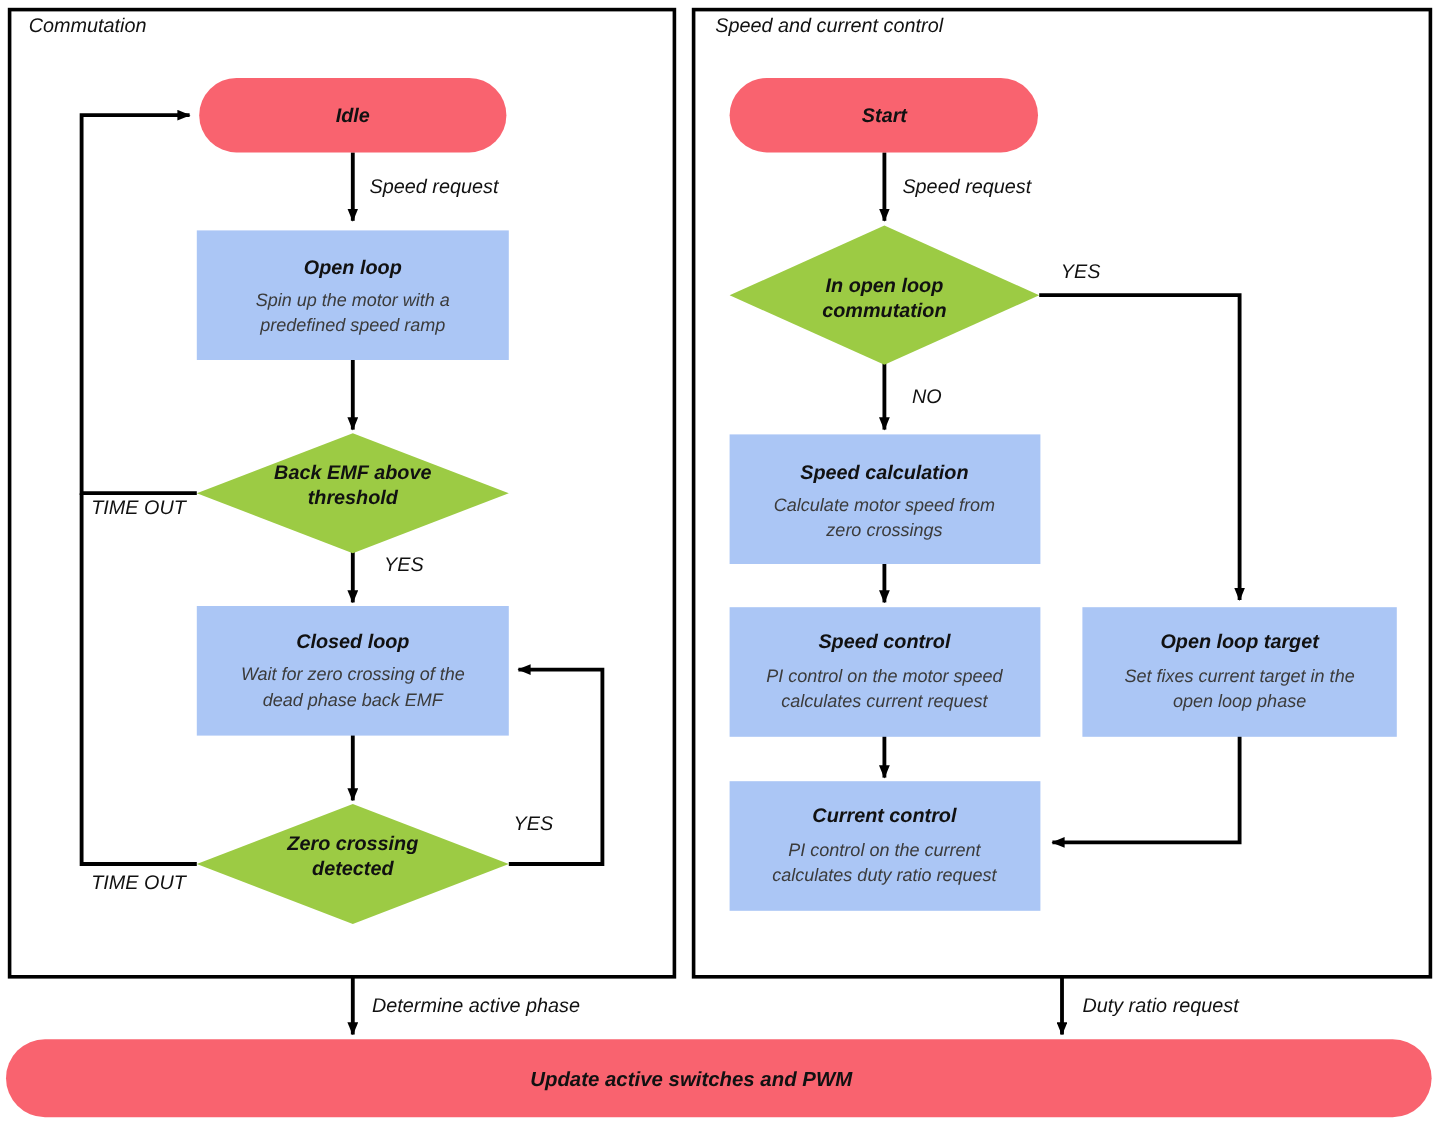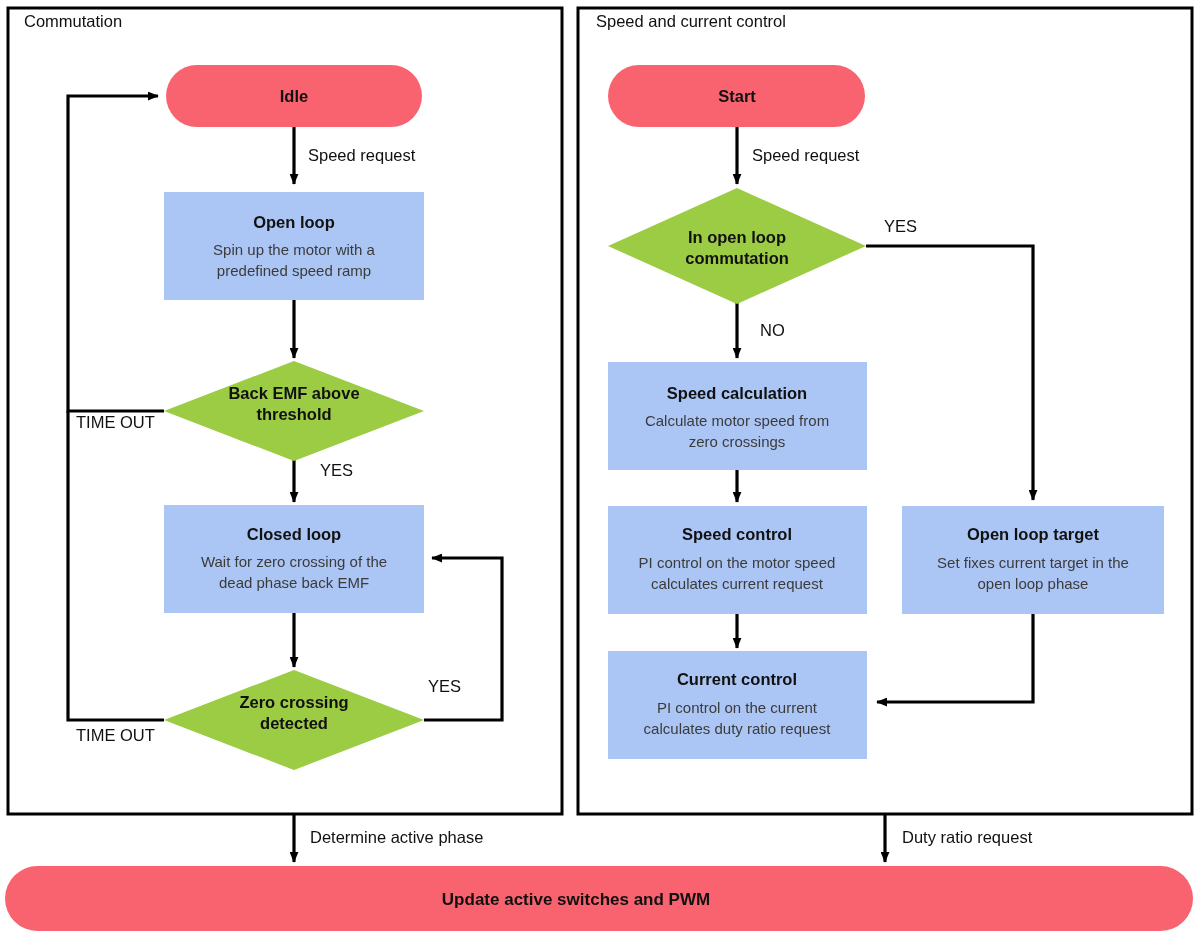--- a/index.html
+++ b/index.html
@@ -9,20 +9,21 @@
   }
   body {
     font-family: "Liberation Sans", sans-serif;
   }
   #canvas {
     position: relative;
     width: 1200px;
     height: 937px;
     background: #ffffff;
     overflow: hidden;
+    font-style: italic;
   }
   svg.flow {
     position: absolute;
     left: 0;
     top: 0;
     width: 1200px;
     height: 937px;
   }
   .panel-rect {
     fill: none;

